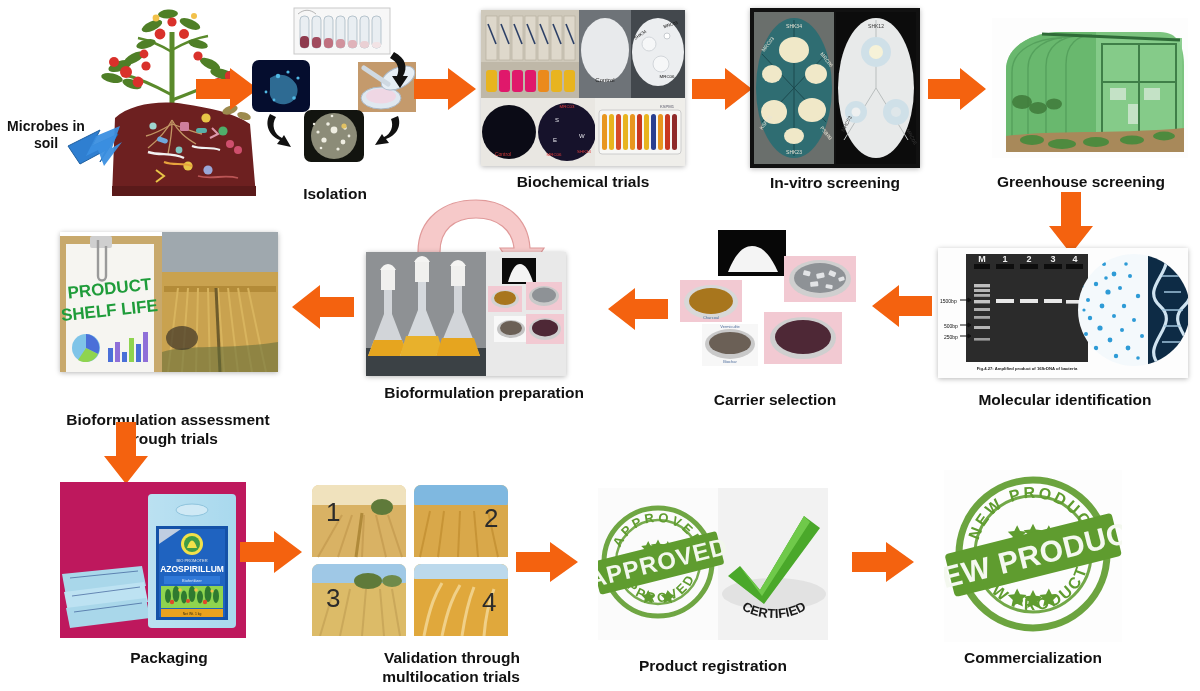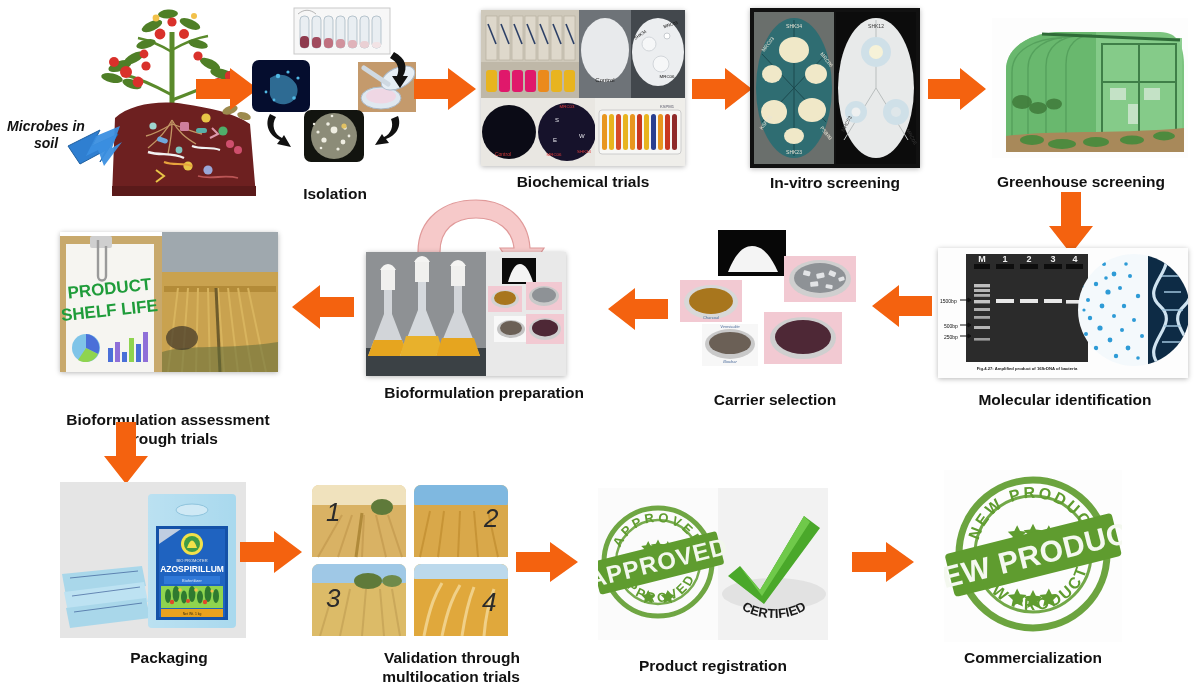--- a/index.html
+++ b/index.html
@@ -1,20 +1,20 @@
 <!DOCTYPE html>
 <html><head>
 <meta charset="utf-8">
 <style>
   html,body{margin:0;padding:0;background:#ffffff;}
   body{width:1200px;height:691px;position:relative;overflow:hidden;
        font-family:"Liberation Sans","DejaVu Sans",sans-serif;}
   .stage-label{position:absolute;font-weight:bold;color:#111;
        font-size:15.5px;line-height:19px;text-align:center;white-space:pre-line;}
-  .abs{position:absolute;font-style:italic;}
+  .abs{position:absolute;}
   .photo{position:absolute;overflow:hidden;background:#e8e8e8;}
 
   
   .arrow-r, .arrow-l, .arrow-d{position:absolute;}
   .arrow-r svg,.arrow-l svg,.arrow-d svg{display:block;}
 
   
   .sh{box-shadow:0 1px 5px rgba(0,0,0,.28);}
 </style>
 </head>
@@ -656,21 +656,21 @@
 </div>
 <div class="stage-label" style="left:40px;top:374px;width:256px;margin-top:36px;">Bioformulation assessment
 through trials</div>
 
 <div class="arrow-d" style="left:104px;top:422px;">
   <svg width="44" height="62" viewBox="0 0 44 62">
     <path d="M12 0 L32 0 L32 34 L44 34 L22 62 L0 34 L12 34 Z" fill="#F4620F"></path>
   </svg>
 </div>
 
-<div class="photo" style="left:60px;top:482px;width:186px;height:156px;background:#e5e5e5;">
+<div class="photo" style="left:60px;top:482px;width:186px;height:156px;background:#be185d;">
   <svg width="186" height="156" viewBox="0 0 186 156">
 
     <g>
       <path d="M2 92 L82 84 L86 104 L6 114 Z" fill="#a9d7ea"></path>
       <path d="M4 110 L84 100 L88 120 L8 130 Z" fill="#bde2f2"></path>
       <path d="M6 126 L86 116 L90 136 L10 146 Z" fill="#a9d7ea"></path>
       <g stroke="#2a4a8a" stroke-width="1" fill="none" opacity=".6">
         <path d="M10 96 L78 89"></path>
           <path d="M12 114 L80 105"></path>
           <path d="M14 130 L82 121"></path>

